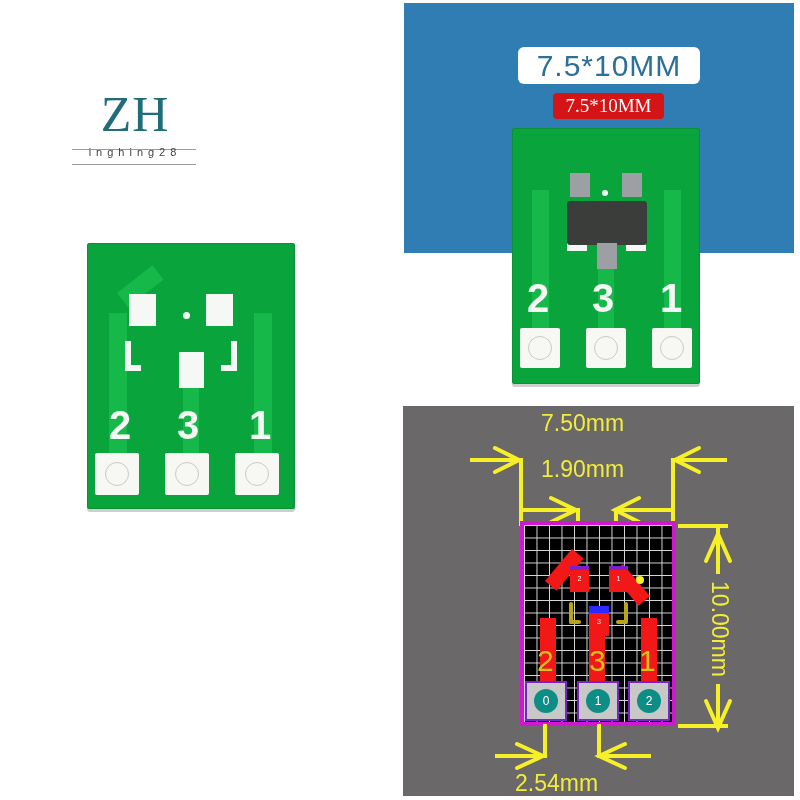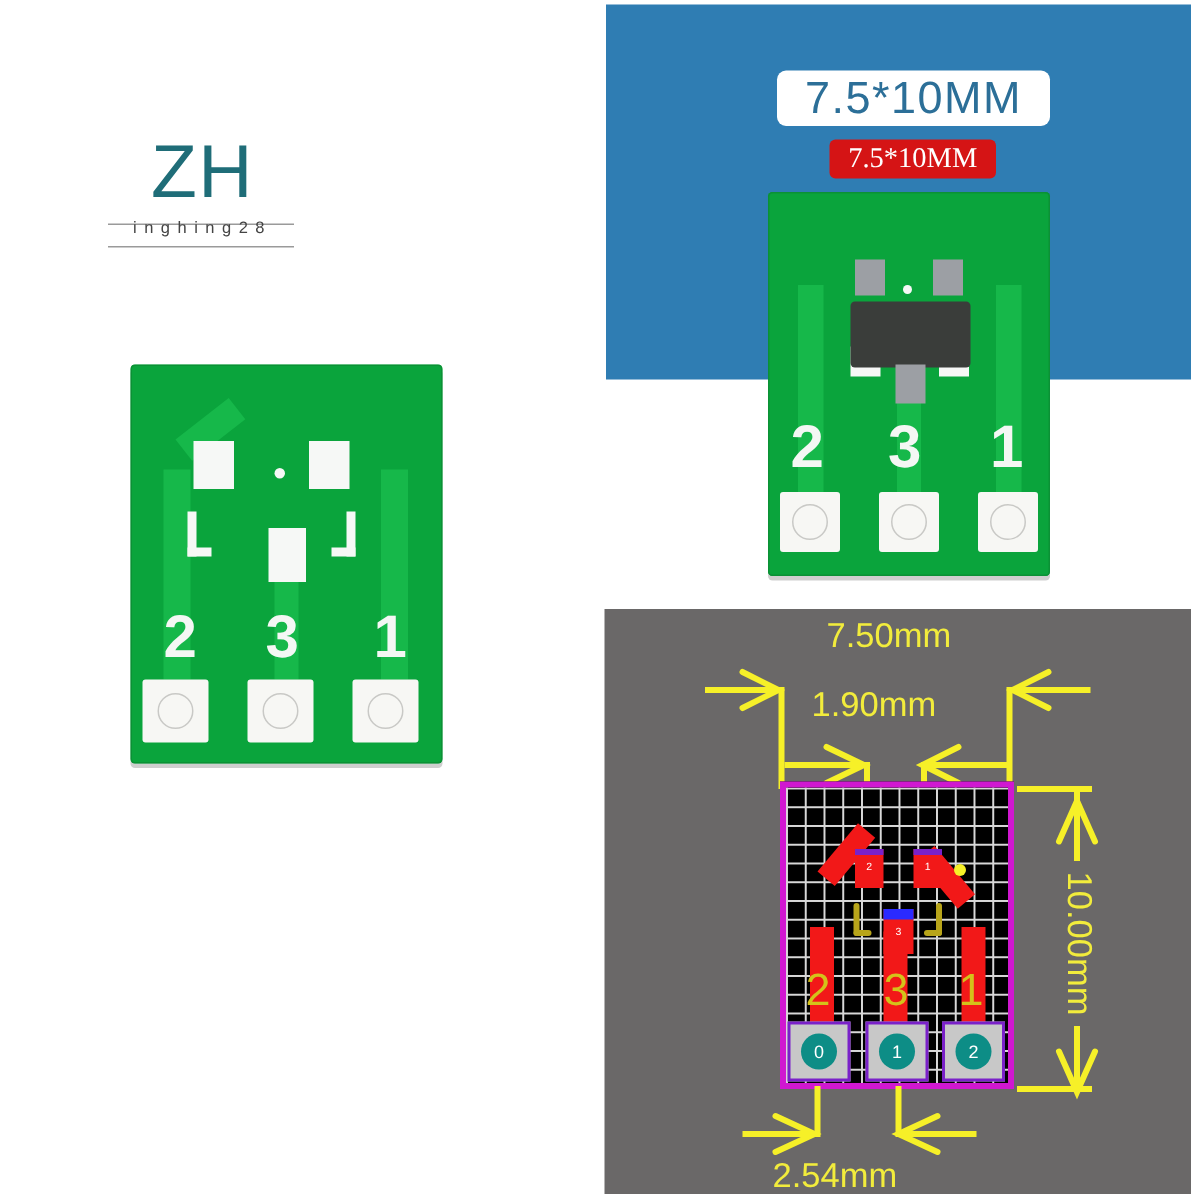--- a/index.html
+++ b/index.html
@@ -1,21 +1,21 @@
 <!DOCTYPE html>
 <html><head>
 <meta charset="utf-8">
 <style>
   html,body{margin:0;padding:0;}
   body{width:800px;height:800px;background:#ffffff;position:relative;overflow:hidden;font-family:"Liberation Sans",sans-serif;}
   .abs{position:absolute;}
 
   
   .logo{left:70px;top:86px;width:130px;height:80px;}
-  .logo-mark{position:absolute;left:0;top:0;width:130px;text-align:center;font-family:Liberation Sans, sans-serif;font-size:50px;line-height:56px;color:#1f6d78;letter-spacing:1px;}
+  .logo-mark{position:absolute;left:0;top:0;width:130px;text-align:center;font-family:Liberation Serif, serif;font-size:50px;line-height:56px;color:#1f6d78;letter-spacing:1px;}
   .logo-line{position:absolute;left:2px;width:124px;height:1px;background:#9a9a9a;}
   .logo-sub{position:absolute;left:0;top:60px;width:130px;text-align:center;font-size:11px;letter-spacing:5px;color:#444;}
 
   
   .pcb{background:#0aa43c;border-radius:3px;box-shadow:0 3px 0 #cfcfcf, 0 0 0 1px #0b9135 inset;}
   .pcb-left{left:87px;top:243px;width:208px;height:266px;}
   .trace{position:absolute;background:#16b84a;}
   .silk{position:absolute;background:#f6f8f6;}
   .thpad{position:absolute;background:#f7f7f4;border-radius:2px;}
   .thpad .hole{position:absolute;left:50%;top:50%;width:24px;height:24px;margin:-12px 0 0 -12px;border-radius:50%;border:1.5px solid #c9c9c6;box-sizing:border-box;}
@@ -108,21 +108,21 @@
   <div class="thpad" style="left:74px;top:200px;width:40px;height:40px;">
       <div class="hole"></div>
     </div>
   <div class="thpad" style="left:140px;top:200px;width:40px;height:40px;">
       <div class="hole"></div>
     </div>
 </div>
 
 <div class="abs gray">
 
-  <div class="dim-text" style="left:148px;top:4px;">7.50mm</div>
+  <div class="dim-text" style="left:138px;top:4px;">7.50mm</div>
   <div class="ylw" style="left:67px;top:52px;width:50px;height:4px;"></div>
   <div class="ylw" style="left:116px;top:52px;width:4px;height:68px;"></div>
   <div class="ylw" style="left:268px;top:52px;width:4px;height:68px;"></div>
   <div class="ylw" style="left:272px;top:52px;width:52px;height:4px;"></div>
   <svg style="position:absolute;left:0;top:0;" width="391" height="390">
     <g stroke="#f6f028" stroke-width="4" fill="none" stroke-linecap="round">
       <polyline points="92,42 116,54 92,66"></polyline>
       <polyline points="296,42 272,54 296,66"></polyline>
       <polyline points="148,92 173,104 148,116"></polyline>
       <polyline points="236,92 212,104 236,116"></polyline>

